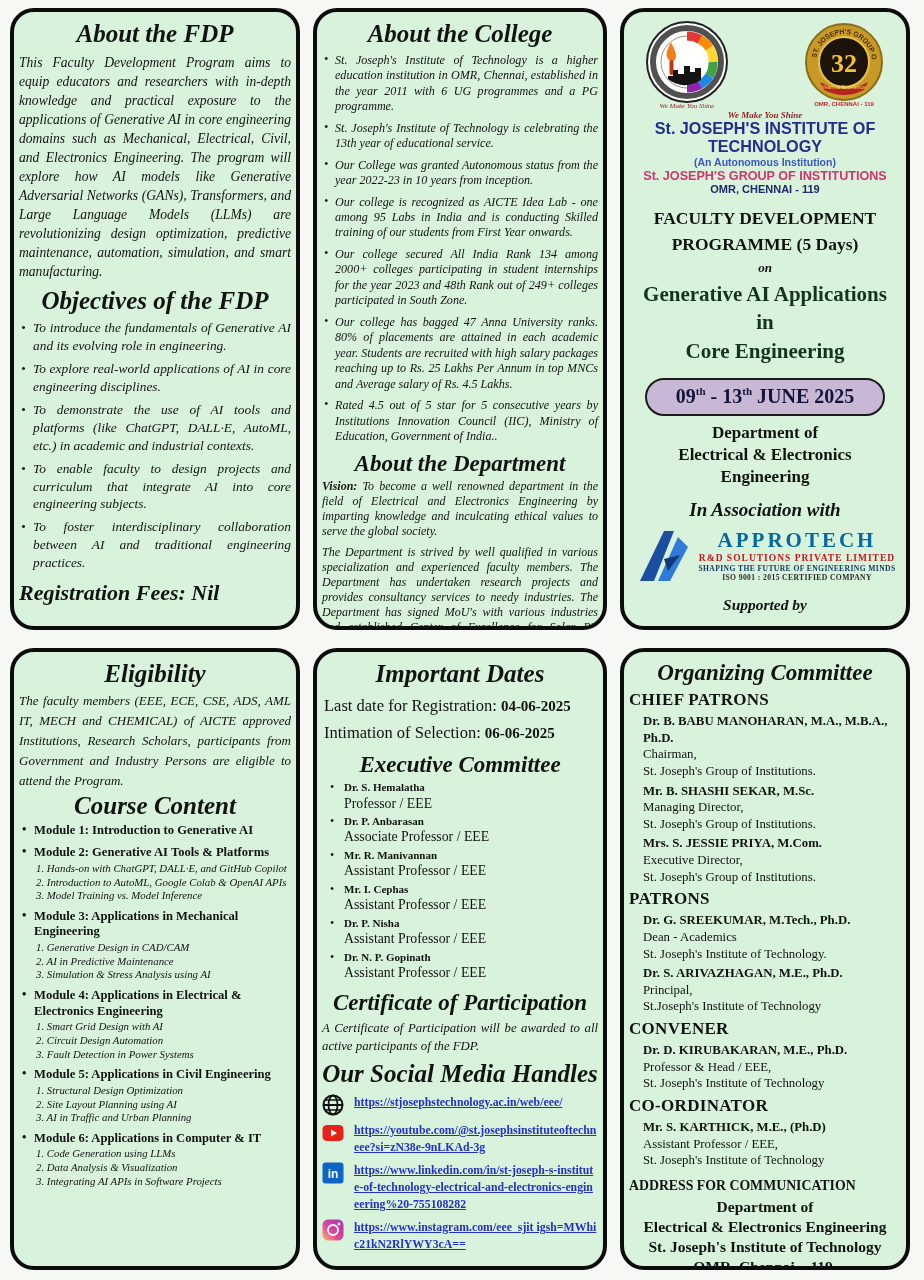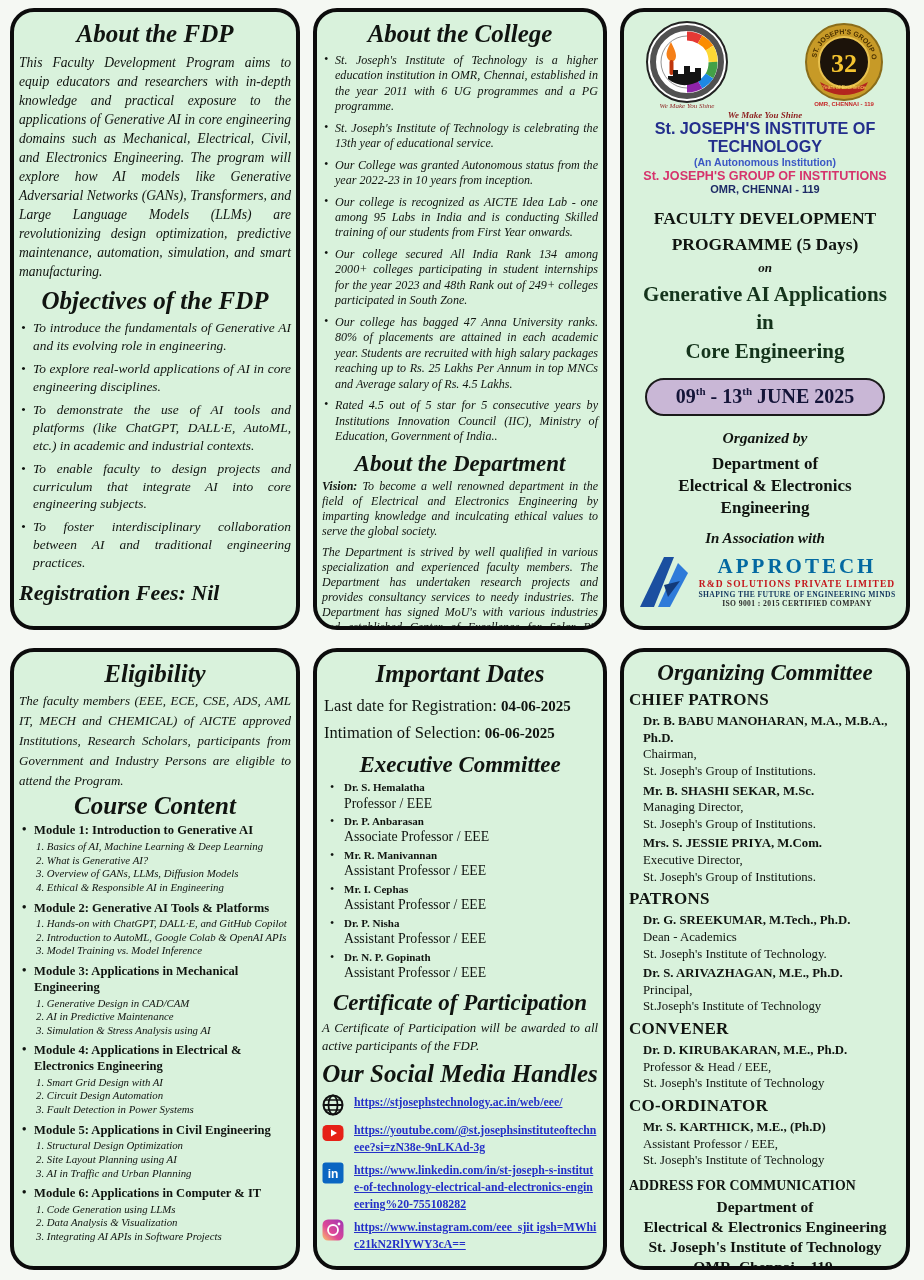--- a/index.html
+++ b/index.html
@@ -50,21 +50,21 @@
   .autonomous { color: #3b57c4; font-size: 10.5px; font-family: "Liberation Sans", sans-serif; font-weight: bold; }
   .group { color: #d6336c; font-weight: bold; font-size: 12.6px; font-family: "Liberation Sans", sans-serif; margin-top: 1px; }
   .location { color: #1d2a66; font-weight: bold; font-size: 11px; font-family: "Liberation Sans", sans-serif; }
   .fdp-head { font-weight: bold; font-size: 17.5px; line-height: 1.5; margin-top: 10px; }
   .on-word { font-weight: bold; font-style: italic; font-size: 13px; margin-top: 3px; }
   .gen-title { color: #15341c; font-weight: bold; font-size: 21px; line-height: 1.35; margin-top: 4px; }
   .date-pill { background: #c9b7d6; border: 2.5px solid #1a1a1a; border-radius: 22px; width: 240px; margin: 13px auto 0 auto; padding: 5px 0 6px 0; color: #141438; font-weight: bold; font-size: 20px; }
   .date-pill sup { font-size: 11px; }
   .org-by { font-weight: bold; font-style: italic; font-size: 15.5px; margin-top: 13px; }
   .dept-of { font-weight: bold; font-size: 17px; line-height: 1.3; margin-top: 6px; }
-  .assoc { font-weight: bold; font-style: italic; font-size: 15px; margin-top: 11px; }
+  .assoc { font-weight: bold; font-style: italic; font-size: 19px; margin-top: 11px; }
   .approtech { display: flex; align-items: center; justify-content: center; gap: 2px; margin-top: 4px; }
   .appro-text { text-align: center; }
   .appro-name { color: #0369a1; font-weight: bold; font-size: 21px; letter-spacing: 3px; line-height: 1; }
   .appro-sub1 { color: #c4161c; font-weight: bold; font-size: 9.5px; letter-spacing: 1px; margin-top: 2px; }
   .appro-sub2 { color: #12355e; font-weight: bold; font-size: 7.6px; letter-spacing: 0.4px; margin-top: 1px; }
   .appro-sub3 { color: #2b2b2b; font-weight: bold; font-size: 7.6px; letter-spacing: 0.4px; }
   .supported { font-weight: bold; font-style: italic; font-size: 15.5px; margin-top: 9px; }
 
   
   .elig-body { font-style: italic; font-size: 13px; line-height: 1.55; text-align: justify; margin-top: 2px; }
@@ -179,21 +179,20 @@
     <div class="fdp-head">
       <div>FACULTY DEVELOPMENT</div>
       <div>PROGRAMME (5 Days)</div>
     </div>
     <div class="on-word">on</div>
     <div class="gen-title">
       <div>Generative AI Applications in</div>
       <div>Core Engineering</div>
     </div>
     <div class="date-pill"><span>09</span><sup>th</sup><span> - 13</span><sup>th</sup><span> JUNE 2025</span></div>
-    <div class="org-by">Organized by</div>
     <div class="dept-of">
       <div>Department  of</div>
       <div>Electrical &amp; Electronics Engineering</div>
     </div>
     <div class="assoc">In Association with</div>
     <div class="approtech">
       <svg width="62" height="62" viewBox="0 0 62 62">
         <path d="M6 56 L30 6 L40 6 L20 56 Z" fill="#1b4fa0"></path>
         <path d="M24 56 L44 12 L54 22 L36 56 Z" fill="#2f7bd9"></path>
         <path d="M30 34 L46 30 L34 46 Z" fill="#123a7a"></path>
@@ -210,27 +209,20 @@
   </div>
 
   <div class="panel">
     <div class="h-ital h1">Eligibility</div>
     <div class="elig-body">The faculty members (EEE, ECE, CSE, ADS, AML IT, MECH and CHEMICAL) of AICTE approved Institutions, Research Scholars, participants from Government and Industry Persons are eligible to attend the Program.</div>
     <div class="h-ital course-title">Course Content</div>
     <div style="margin-top:3px;">
 
         <div class="module">
           <div class="module-title">Module 1: Introduction to Generative AI</div>
-          <div class="module-items">
-
-          <div class="module-item">1. Basics of AI, Machine Learning &amp; Deep Learning</div>
-            <div class="module-item">2. What is Generative AI?</div>
-            <div class="module-item">3. Overview of GANs, LLMs, Diffusion Models</div>
-            <div class="module-item">4. Ethical &amp; Responsible AI in Engineering</div>
-          </div>
         </div>
 
         <div class="module">
           <div class="module-title">Module 2: Generative AI Tools &amp; Platforms</div>
           <div class="module-items">
 
           <div class="module-item">1. Hands-on with ChatGPT, DALL·E, and GitHub Copilot</div>
             <div class="module-item">2. Introduction to AutoML, Google Colab &amp; OpenAI APIs</div>
             <div class="module-item">3. Model Training vs. Model Inference</div>
           </div>

